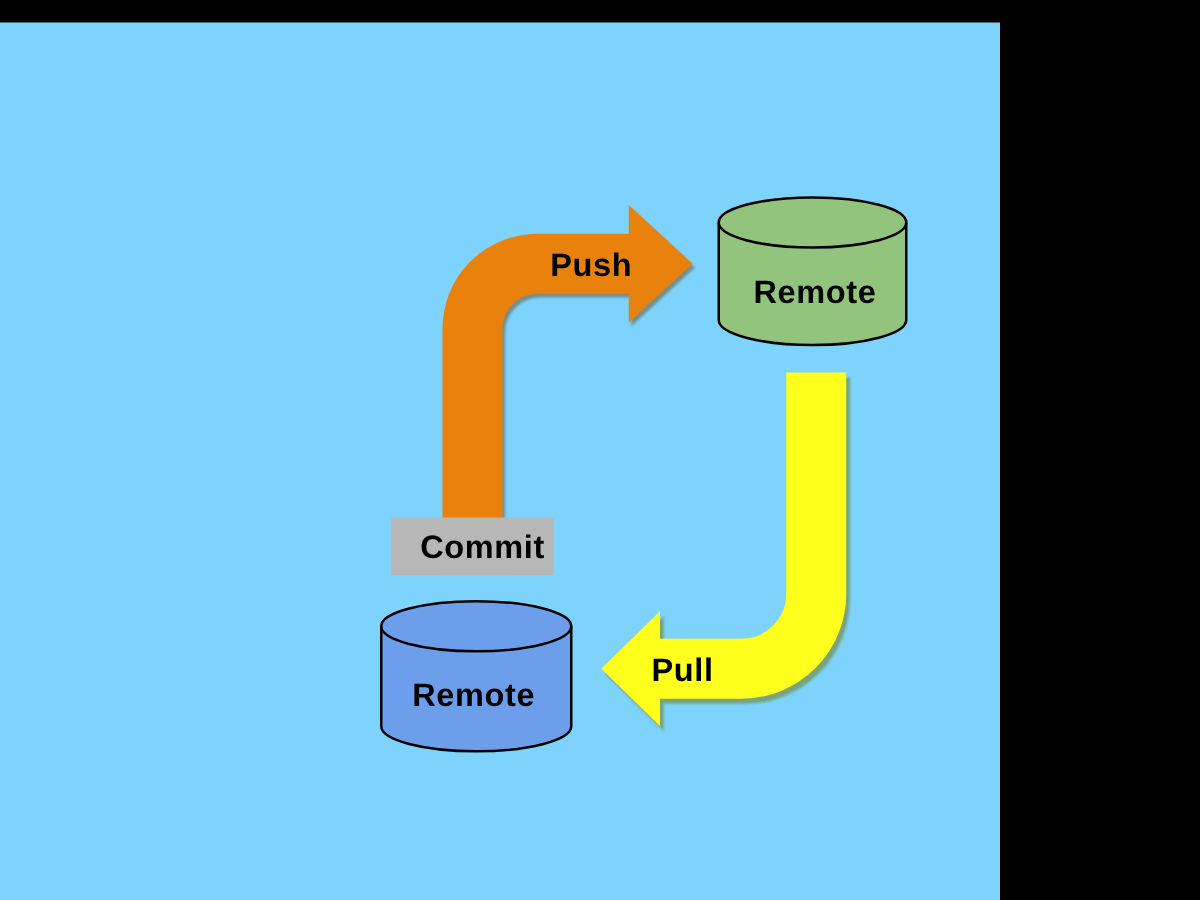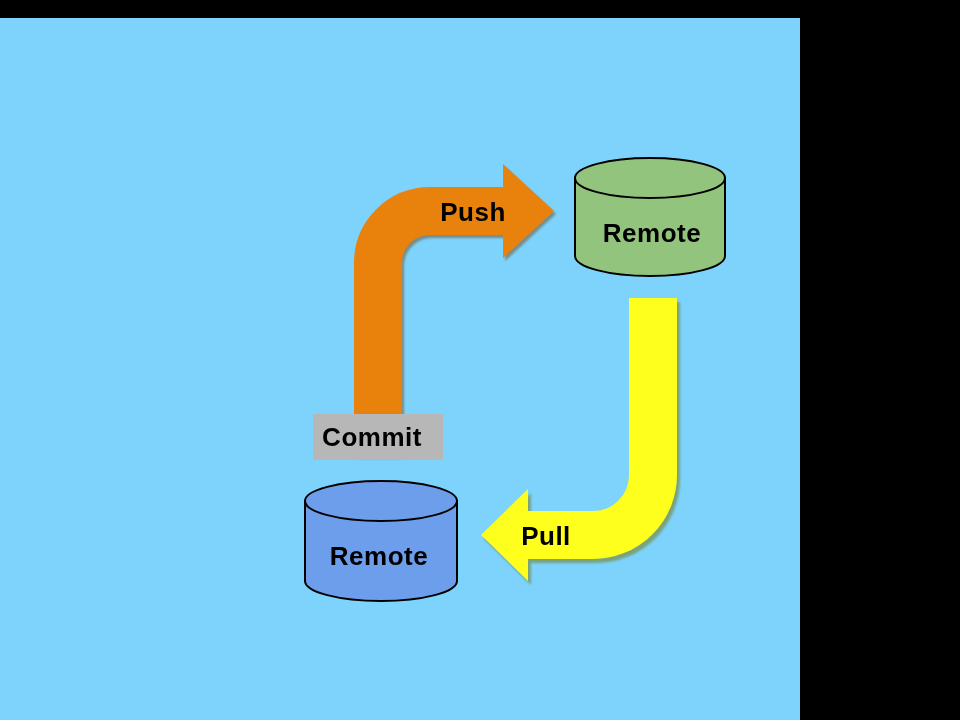--- a/index.html
+++ b/index.html
@@ -66,15 +66,15 @@
   </svg>
 
   <div class="label" style="left:473px; top:194px;">Push</div>
 
   <div class="label" style="left:546px; top:518px;">Pull</div>
 
   <div class="label" style="left:652px; top:215px;">Remote</div>
 
   <div class="label" style="left:379px; top:538px;">Remote</div>
 
-  <div class="label" style="left:372px; top:419px;">Commit</div>
+  <div class="label" style="left:386px; top:419px;">Commit</div>
 
 </div>
 
 </body></html>

